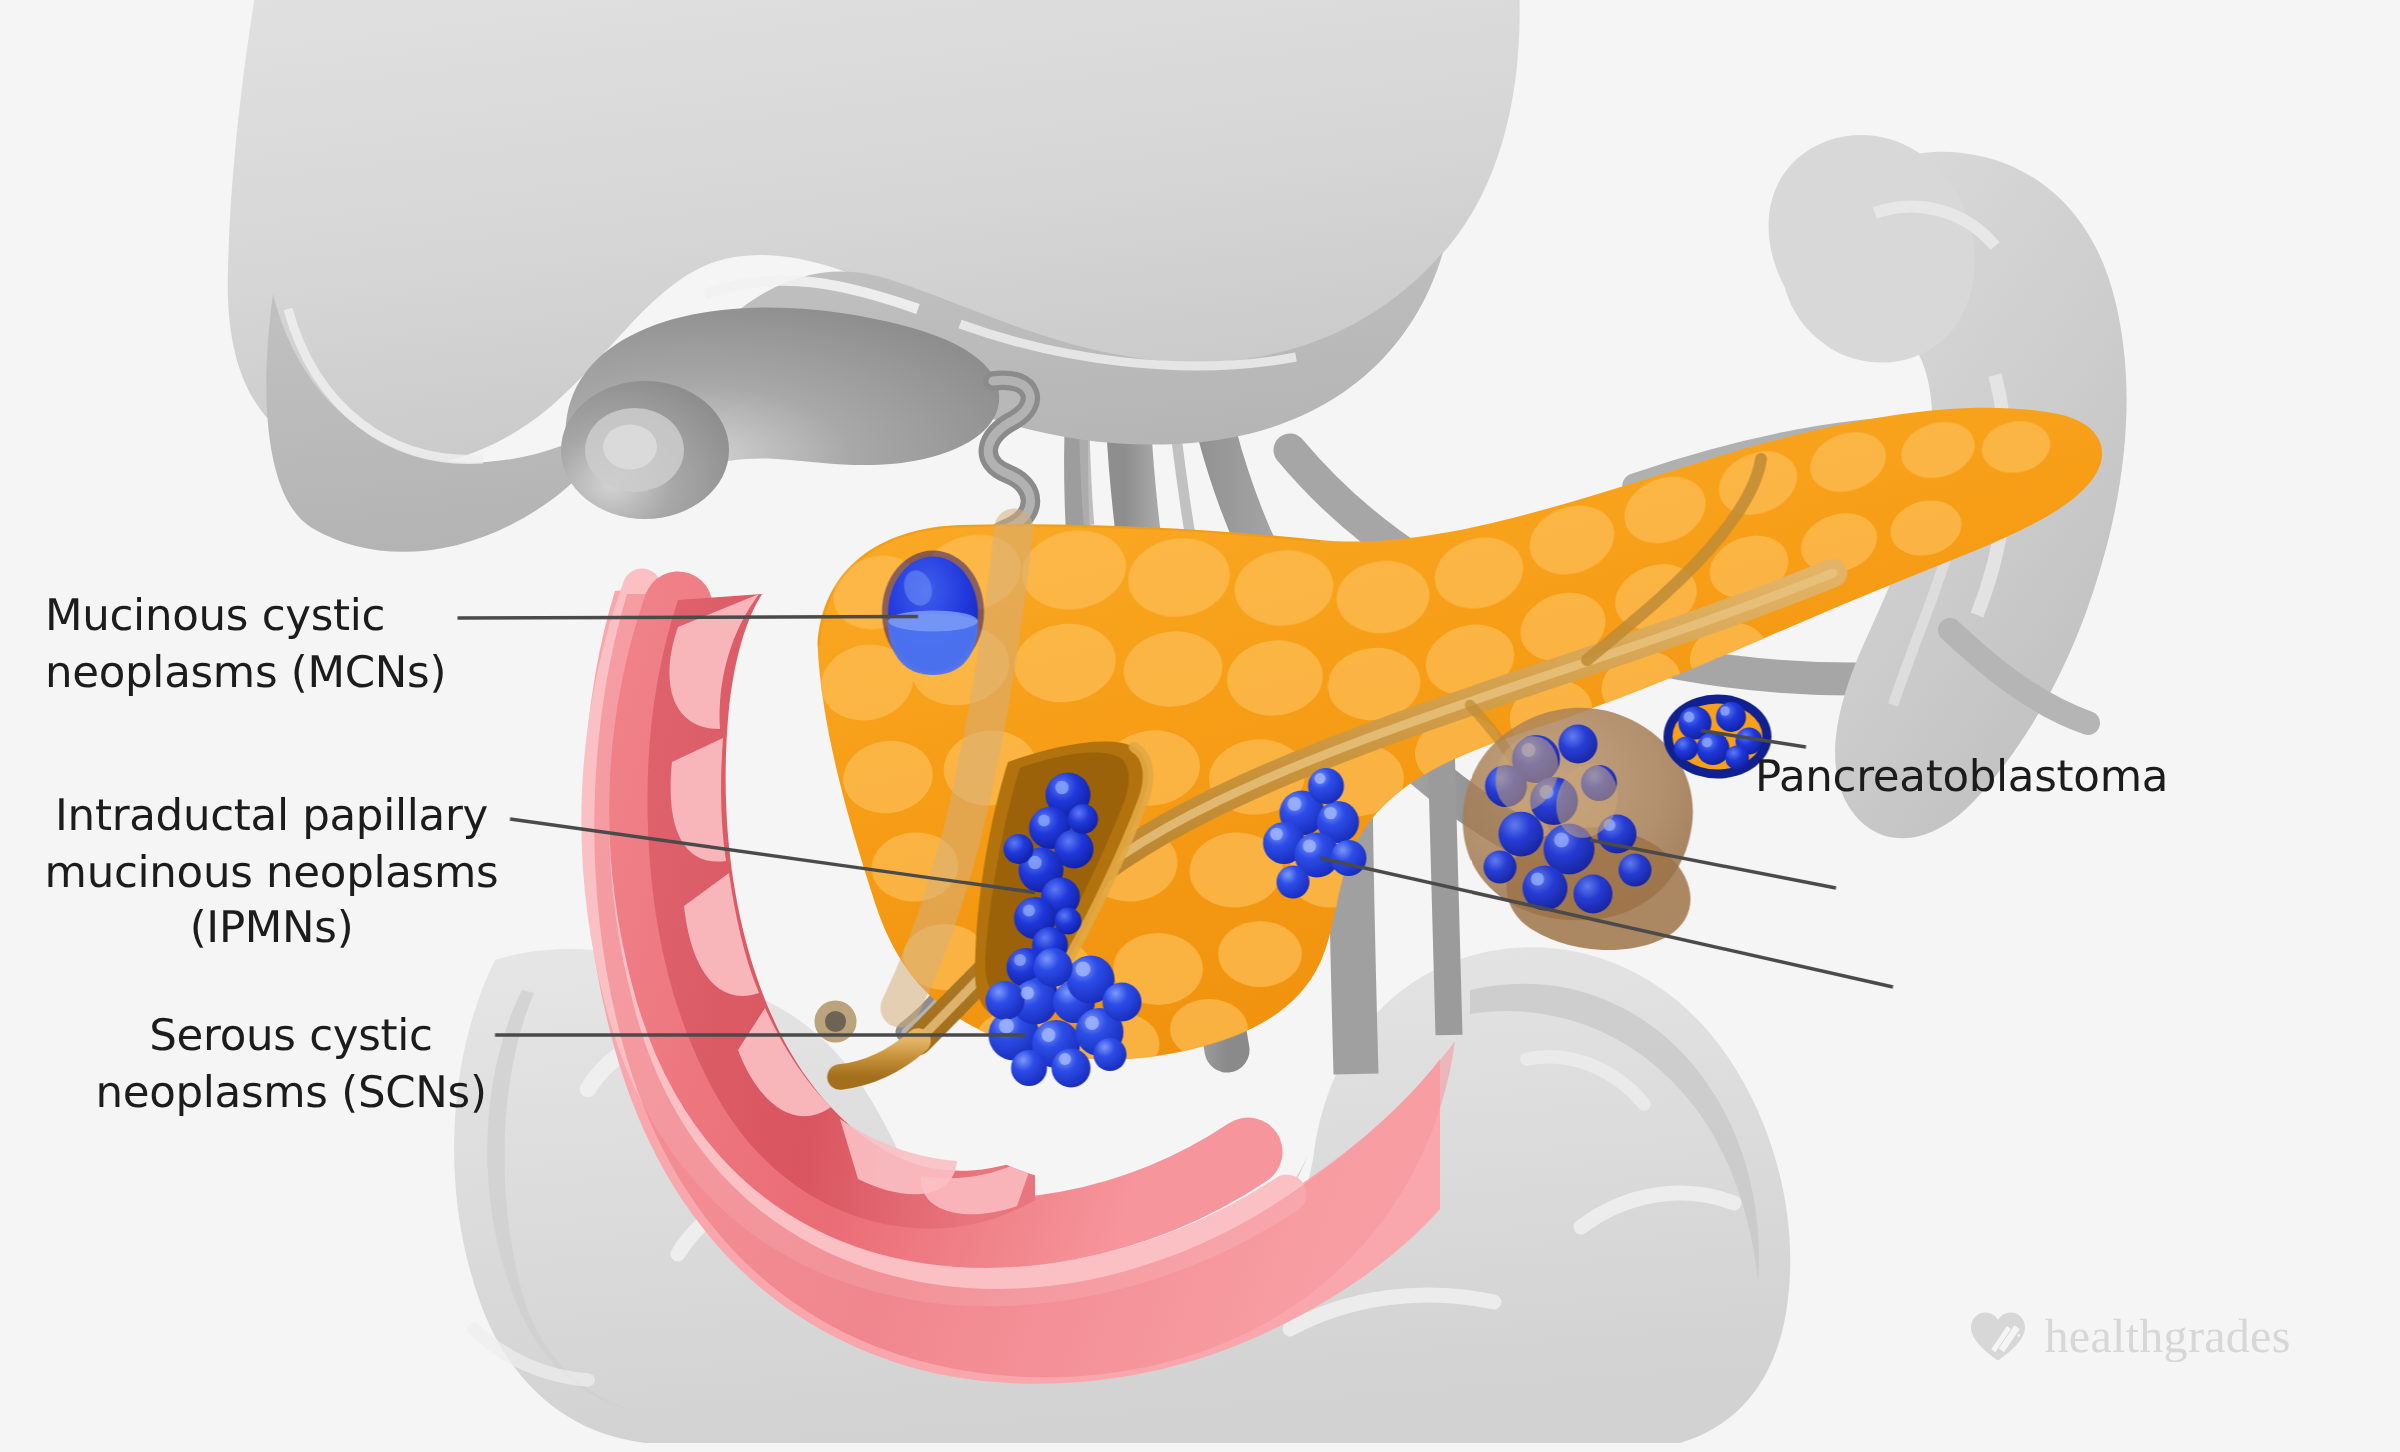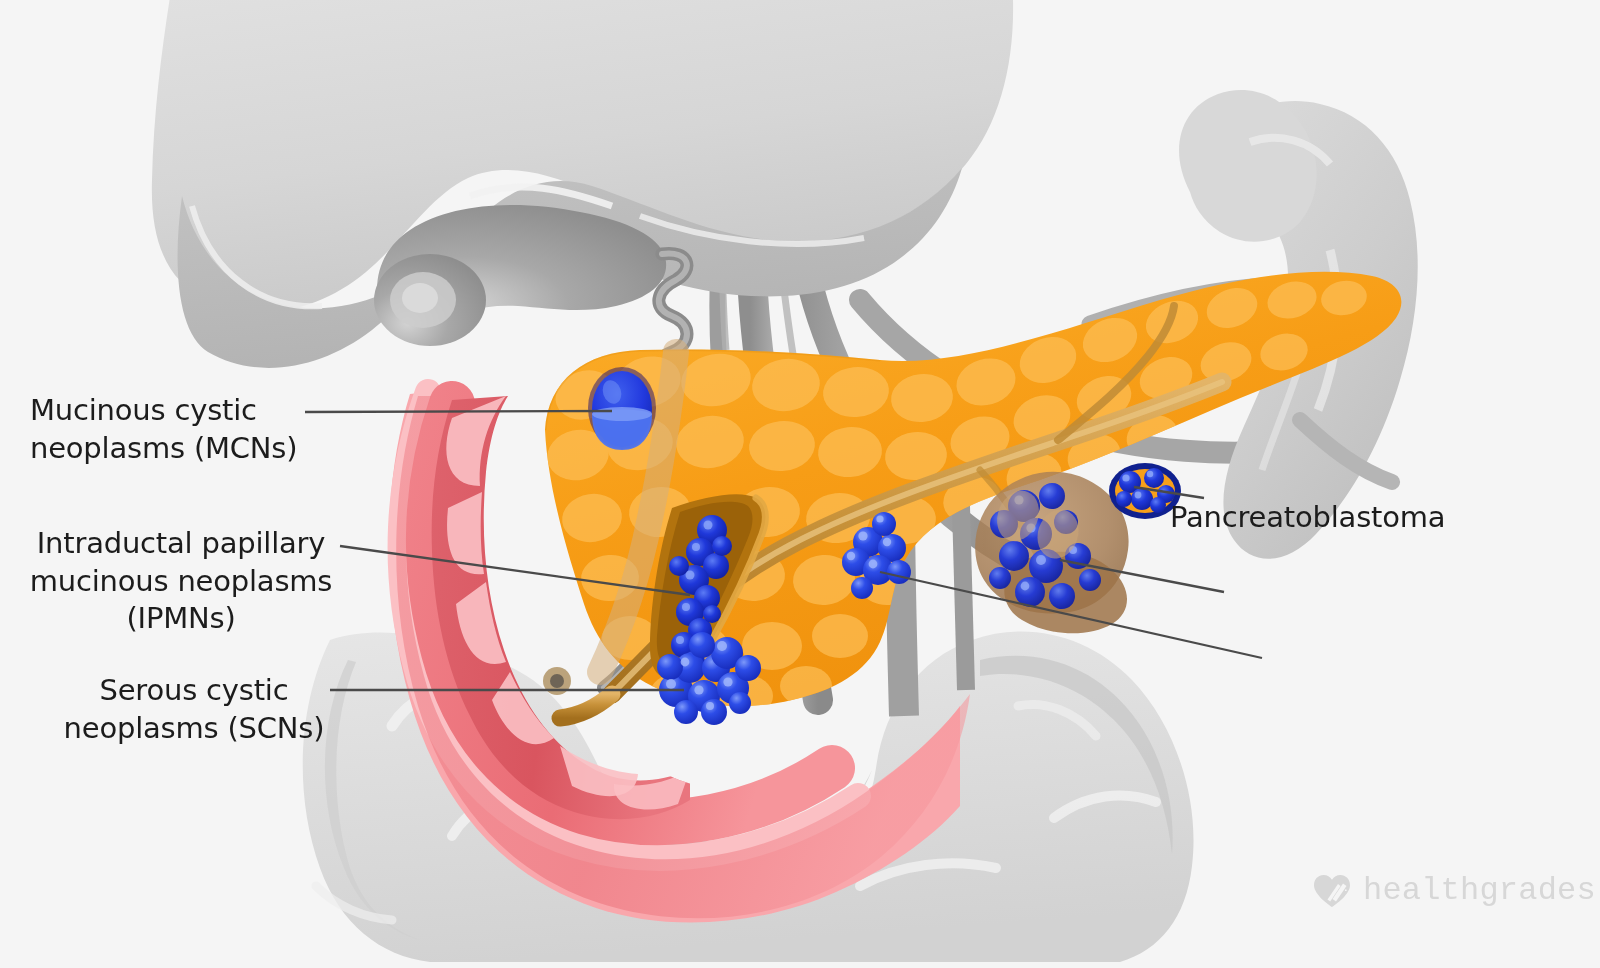--- a/index.html
+++ b/index.html
@@ -25,21 +25,21 @@
   .lbl.l-align{text-align:left;}
   .lbl.c-align{text-align:center;}
 
   #wm{
     position:absolute;left:1312px;top:872px;
     display:flex;align-items:center;gap:11px;
     opacity:.85;
   }
   #wm .wmtext{
     color:#d2d2d2;font-size:32px;letter-spacing:.2px;
-    font-family:Liberation Mono, monospace;font-weight:400;
+    font-family:Liberation Serif, serif;font-weight:400;
   }
 </style>
 </head>
 <body>
 
 <div id="stage">
 
   <svg id="art" viewBox="0 0 1600 968">
     <defs>
       <linearGradient id="gLiver" x1="0" y1="0" x2="0.3" y2="1">

